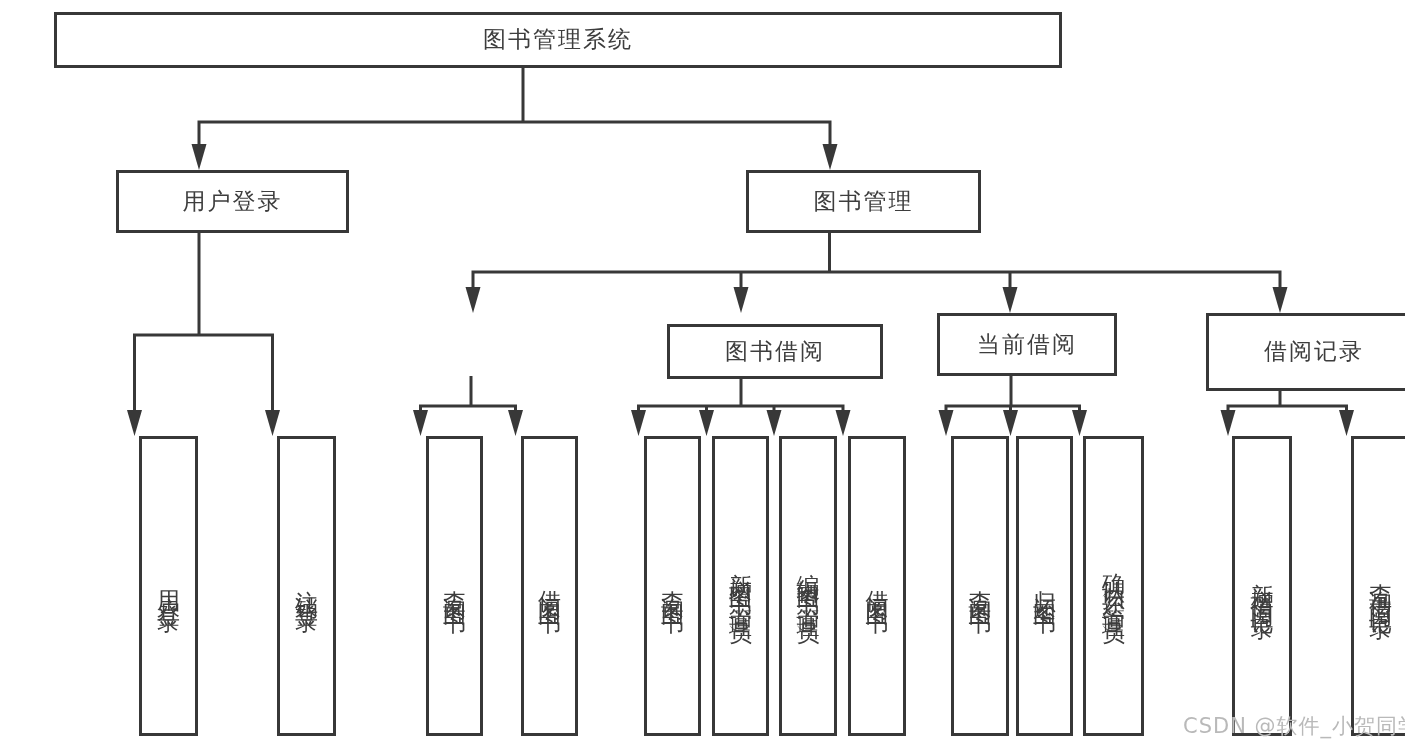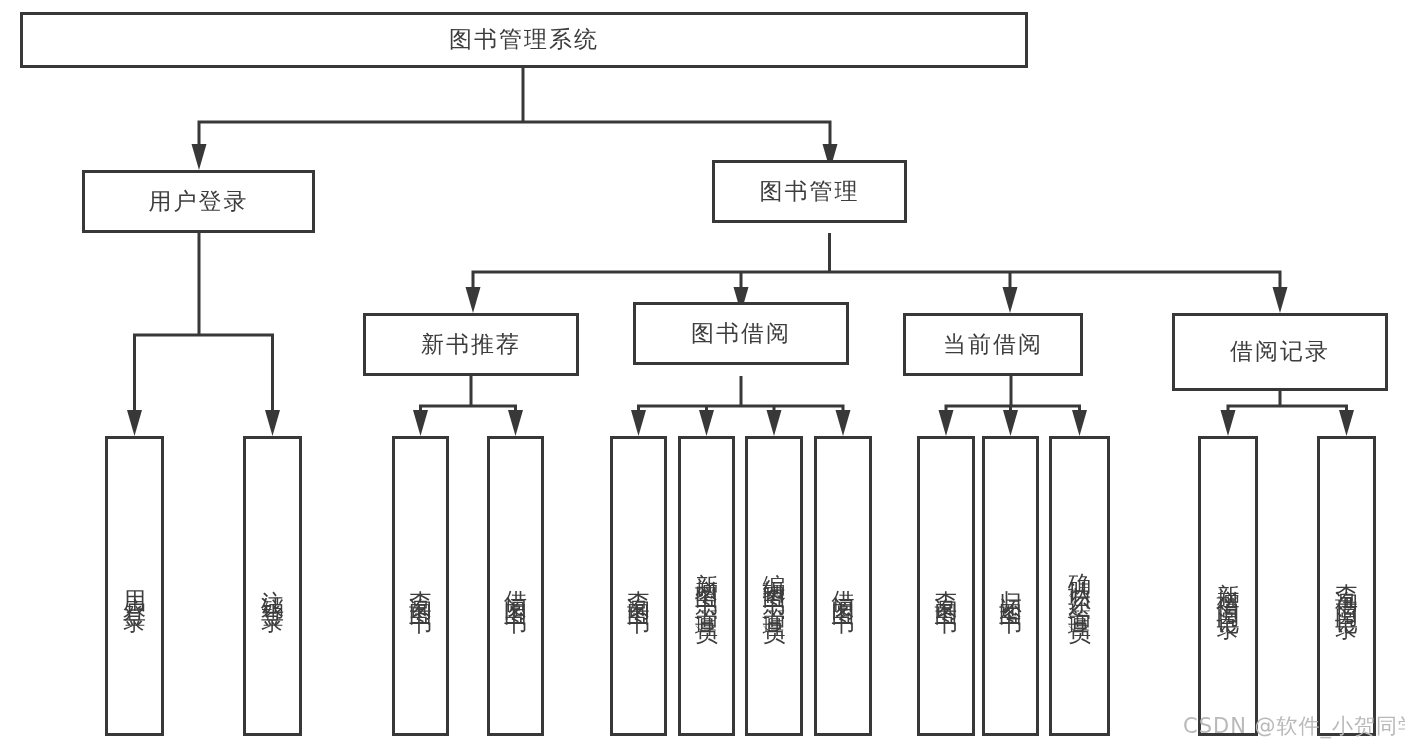--- a/index.html
+++ b/index.html
@@ -16,20 +16,21 @@
     box-sizing:border-box;
     border:3px solid #383838;
     background:#fff;
     color:#3d3d3d;
     display:flex;
     align-items:center;
     justify-content:center;
     font-size:23px;
     line-height:1.1;
     text-align:center;
+    margin-left:34px;
   }
   .node.h{letter-spacing:2px;white-space:nowrap;}
   .node.v{
     writing-mode:vertical-rl;
     letter-spacing:7px;
     line-height:1;
   }
   #watermark{
     position:absolute;
     left:1183px;top:712px;
@@ -76,24 +77,23 @@
     <polygon fill="#383838" stroke="none" points="1072,410 1087,410 1079.5,436"></polygon>
 
     <path d="M1280,376 V406 M1228,406 H1346.5 M1228,404.5 V416 M1346.5,404.5 V416"></path>
     <polygon fill="#383838" stroke="none" points="1220.5,410 1235.5,410 1228,436"></polygon>
     <polygon fill="#383838" stroke="none" points="1339,410 1354,410 1346.5,436"></polygon>
   </svg>
 
   <div class="node h" style="left:20px;top:12px;width:1008px;height:56px">图书管理系统</div>
 
   <div class="node h" style="left:82px;top:170px;width:233px;height:63px">用户登录</div>
-  <div class="node h" style="left:712px;top:160px;width:195px;height:63px">图书管理</div>
+  <div class="node h" style="left:712px;top:170px;width:235px;height:63px">图书管理</div>
 
-  <div class="node h" style="left:363px;top:313px;width:216px;height:63px">新书推荐</div>
-  <div class="node h" style="left:633px;top:302px;width:216px;height:63px">图书借阅</div>
+  <div class="node h" style="left:633px;top:324px;width:216px;height:55px">图书借阅</div>
   <div class="node h" style="left:903px;top:313px;width:180px;height:63px">当前借阅</div>
   <div class="node h" style="left:1172px;top:313px;width:216px;height:78px">借阅记录</div>
 
   <div class="node v" style="left:105px;top:436px;width:59px;height:300px">用户登录</div>
   <div class="node v" style="left:243px;top:436px;width:59px;height:300px">注销登录</div>
 
   <div class="node v" style="left:392px;top:436px;width:57px;height:300px">查询图书</div>
   <div class="node v" style="left:487px;top:436px;width:57px;height:300px">借阅图书</div>
 
   <div class="node v" style="left:610px;top:436px;width:57px;height:300px">查询图书</div>

